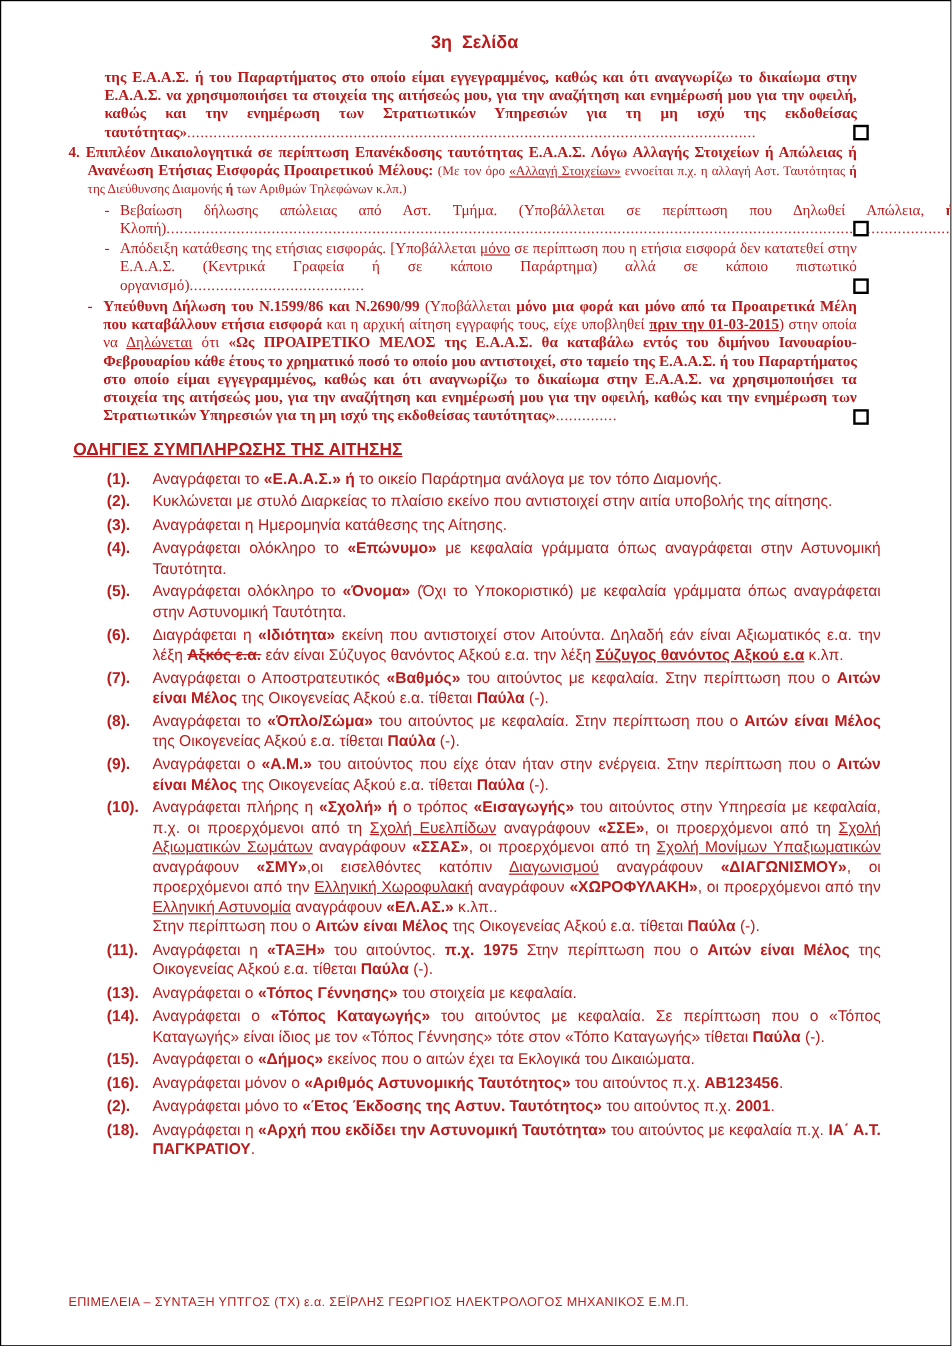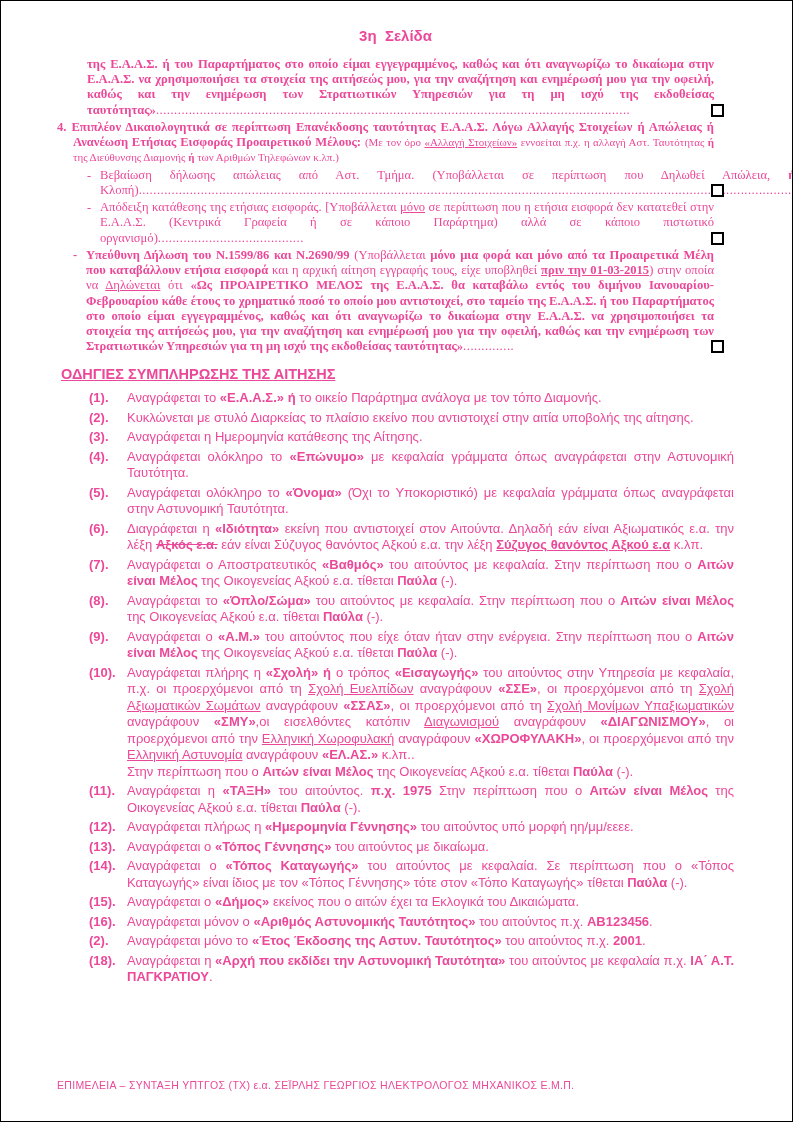--- a/index.html
+++ b/index.html
@@ -4,21 +4,21 @@
 <style>
   * { box-sizing: border-box; }
   html, body { margin: 0; padding: 0; background: #fff; }
   .page {
     position: relative;
     width: 793px; height: 1122px;
     background: #fff;
     border: 1px solid #000;
     padding: 22px 58px 0 56px;
     overflow: hidden;
-    color: #ec4899;
+    color: #b91c1c;
   }
   .title {
     font-family: "Liberation Sans", sans-serif;
     font-size: 15px; font-weight: bold;
     text-align: center;
     white-space: pre;
     margin: 4px 0 13px 0;
   }
   .serif { font-family: "Liberation Serif", serif; font-size: 12.6px; line-height: 1.21; text-align: justify; }
   .sans  { font-family: "Liberation Sans", sans-serif; }
@@ -155,28 +155,24 @@
       <div class="ins-item sans">
         <span class="ins-num">(10).</span>
         <span class="ins-text rich"><span>Αναγράφεται πλήρης η </span><span class="s-b">«Σχολή»</span><span> </span><span class="s-b">ή</span><span> ο τρόπος </span><span class="s-b">«Εισαγωγής»</span><span> του αιτούντος στην Υπηρεσία με κεφαλαία, π.χ. οι προερχόμενοι από τη </span><span class="s-u">Σχολή Ευελπίδων</span><span> αναγράφουν </span><span class="s-b">«ΣΣΕ»</span><span>, οι προερχόμενοι από τη </span><span class="s-u">Σχολή Αξιωματικών Σωμάτων</span><span> αναγράφουν </span><span class="s-b">«ΣΣΑΣ»</span><span>, οι προερχόμενοι από τη </span><span class="s-u">Σχολή Μονίμων Υπαξιωματικών</span><span> αναγράφουν </span><span class="s-b">«ΣΜΥ»</span><span>,οι εισελθόντες κατόπιν </span><span class="s-u">Διαγωνισμού</span><span> αναγράφουν </span><span class="s-b">«ΔΙΑΓΩΝΙΣΜΟΥ»</span><span>, οι προερχόμενοι από την </span><span class="s-u">Ελληνική Χωροφυλακή</span><span> αναγράφουν </span><span class="s-b">«ΧΩΡΟΦΥΛΑΚΗ»</span><span>, οι προερχόμενοι από την </span><span class="s-u">Ελληνική Αστυνομία</span><span> αναγράφουν </span><span class="s-b">«ΕΛ.ΑΣ.»</span><span> κ.λπ..</span><br><span>Στην περίπτωση που ο </span><span class="s-b">Αιτών είναι Μέλος</span><span> της Οικογενείας Αξκού ε.α. τίθεται </span><span class="s-b">Παύλα</span><span> (-).</span></span>
       </div>
 
       <div class="ins-item sans">
         <span class="ins-num">(11).</span>
         <span class="ins-text rich"><span>Αναγράφεται η </span><span class="s-b">«ΤΑΞΗ»</span><span> του αιτούντος. </span><span class="s-b">π.χ. 1975</span><span> Στην περίπτωση που ο </span><span class="s-b">Αιτών είναι Μέλος</span><span> της Οικογενείας Αξκού ε.α. τίθεται </span><span class="s-b">Παύλα</span><span> (-).</span></span>
       </div>
 
-      <div class="ins-item sans">
-        <span class="ins-num">(12).</span>
-        <span class="ins-text rich"><span>Αναγράφεται πλήρως η </span><span class="s-b">«Ημερομηνία Γέννησης»</span><span> του αιτούντος υπό μορφή ηη/μμ/εεεε.</span></span>
-      </div>
 
       <div class="ins-item sans">
         <span class="ins-num">(13).</span>
-        <span class="ins-text rich"><span>Αναγράφεται ο </span><span class="s-b">«Τόπος Γέννησης»</span><span> του αιτούντος με δικαίωμα.</span></span>
+        <span class="ins-text rich"><span>Αναγράφεται ο </span><span class="s-b">«Τόπος Γέννησης»</span><span> του στοιχεία με κεφαλαία.</span></span>
       </div>
 
       <div class="ins-item sans">
         <span class="ins-num">(14).</span>
         <span class="ins-text rich"><span>Αναγράφεται ο </span><span class="s-b">«Τόπος Καταγωγής»</span><span> του αιτούντος με κεφαλαία. Σε περίπτωση που ο «Τόπος Καταγωγής» είναι ίδιος με τον «Τόπος Γέννησης» τότε στον «Τόπο Καταγωγής» τίθεται </span><span class="s-b">Παύλα</span><span> (-).</span></span>
       </div>
 
       <div class="ins-item sans">
         <span class="ins-num">(15).</span>
         <span class="ins-text rich"><span>Αναγράφεται ο </span><span class="s-b">«Δήμος»</span><span> εκείνος που ο αιτών έχει τα Εκλογικά του Δικαιώματα.</span></span>

